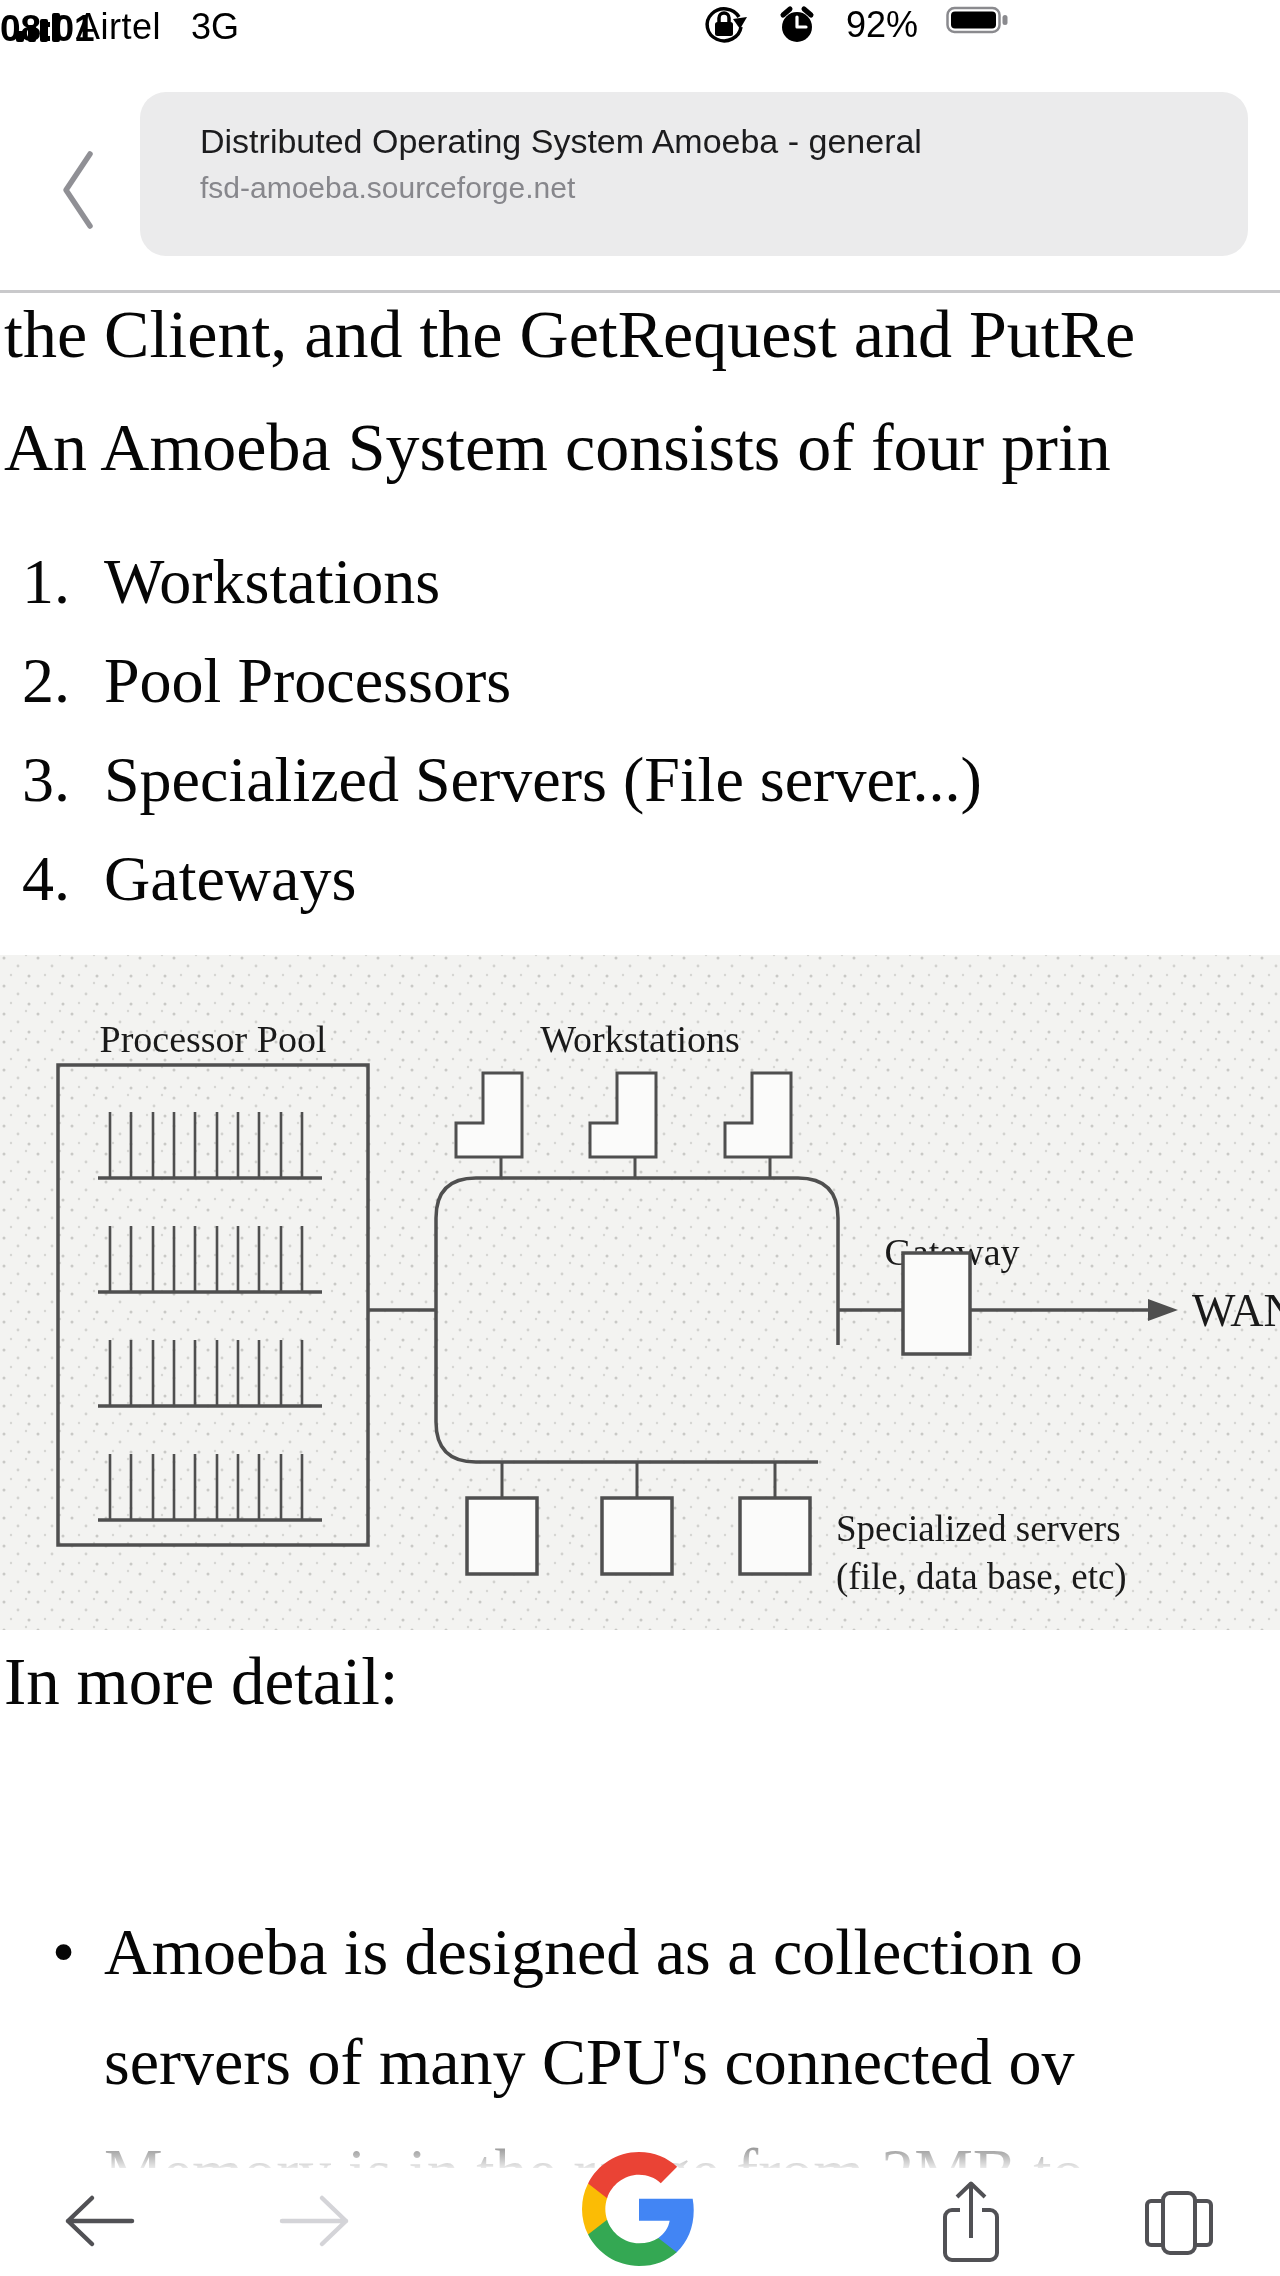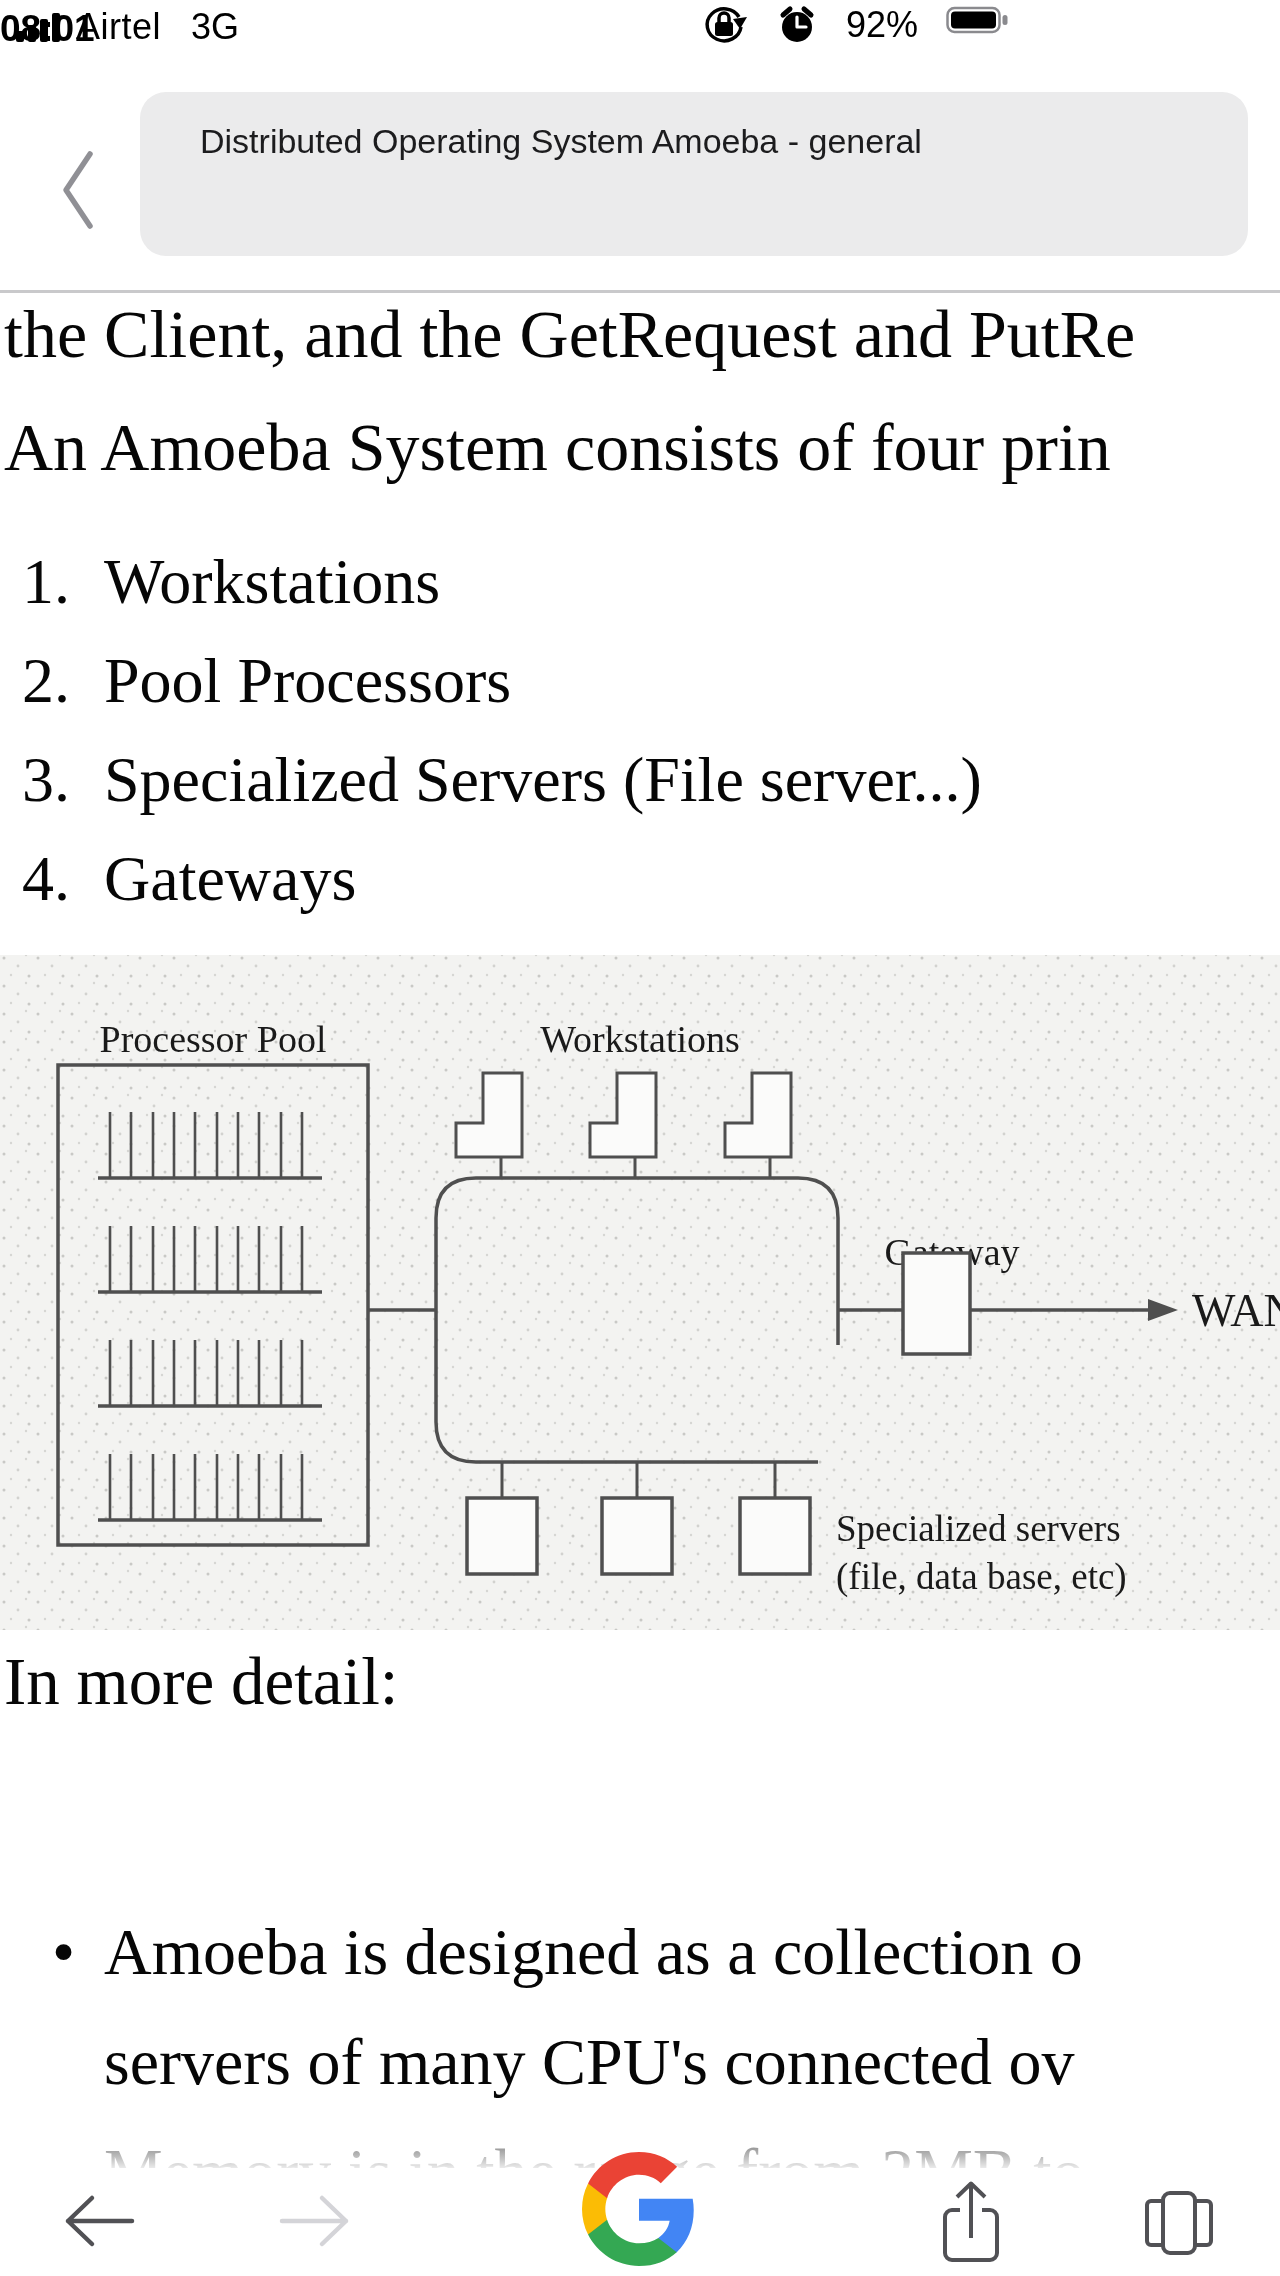--- a/index.html
+++ b/index.html
@@ -81,20 +81,21 @@
   </div>
 
   <div class="navbar">
     <div class="nav-chevron">
       <svg width="42" height="84" viewBox="0 0 42 84">
         <path d="M34,6 L10,42 L34,78" fill="none" stroke="#909095" stroke-width="5.5" stroke-linecap="round" stroke-linejoin="round"></path>
       </svg>
     </div>
     <div class="url-pill">
       <div class="url-title">Distributed Operating System Amoeba - general</div>
+      <div class="url-domain">fsd-amoeba.sourceforge.net</div>
     </div>
   </div>
   <div class="separator"></div>
 
   <div class="p-top serif">
     <div>the Client, and the GetRequest and PutRe</div>
     <div>An Amoeba System consists of four prin</div>
   </div>
 
   <div class="num-list serif">

